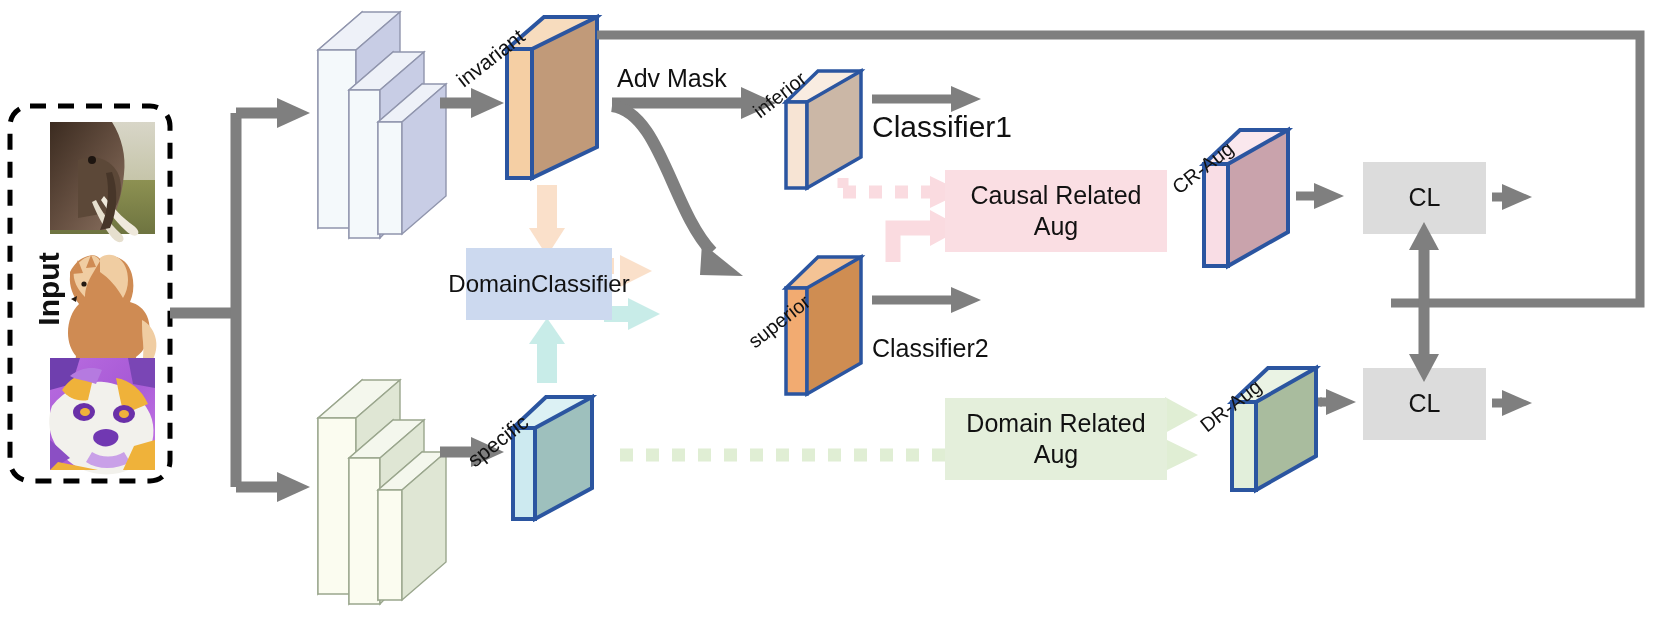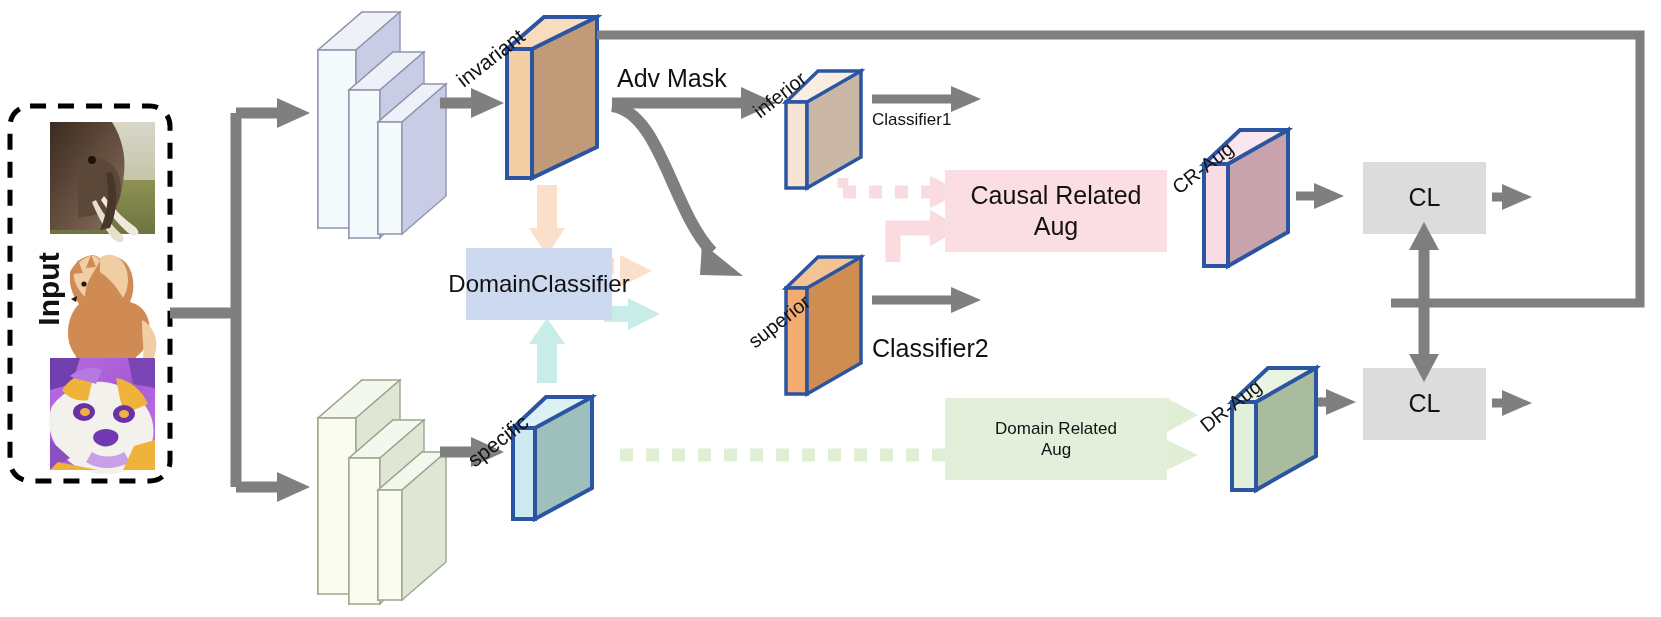--- a/index.html
+++ b/index.html
@@ -260,35 +260,35 @@
 <div class="lbl rot" style="left:763px;top:100px;font-size:20px;transform:rotate(-38deg);">inferior</div>
 
 <div class="lbl rot" style="left:758px;top:330px;font-size:20px;transform:rotate(-38deg);">superior</div>
 
 <div class="lbl rot" style="left:1182px;top:176px;font-size:20px;transform:rotate(-38deg);">CR-Aug</div>
 
 <div class="lbl rot" style="left:1210px;top:414px;font-size:20px;transform:rotate(-38deg);">DR-Aug</div>
 
 <div class="lbl" style="left:617px;top:64px;font-size:25px;">Adv Mask</div>
 
-<div class="lbl" style="left:872px;top:110px;font-size:17px;">Classifier1</div>
+<div class="lbl" style="left:872px;top:110px;font-size:30px;">Classifier1</div>
 
 <div class="lbl" style="left:872px;top:311px;font-size:25px;margin-top:23px;">Classifier2</div>
 
 <div class="boxtext" style="left:466px;top:248px;width:146px;height:72px;background:#ccd9ef;font-size:24px;flex-direction:row;">
   <span>Domain</span>
   <span>Classifier</span>
 </div>
 
 <div class="boxtext" style="left:945px;top:170px;width:222px;height:82px;background:#fadee3;font-size:25px;flex-direction:column;">
   <span>Causal Related</span>
   <span>Aug</span>
 </div>
 
-<div class="boxtext" style="left:945px;top:398px;width:222px;height:82px;background:#e4efdb;font-size:17px;flex-direction:column;">
+<div class="boxtext" style="left:945px;top:398px;width:222px;height:82px;background:#e4efdb;font-size:25px;flex-direction:column;">
   <span>Domain Related</span>
   <span>Aug</span>
 </div>
 
 <div class="boxtext" style="left:1363px;top:162px;width:123px;height:72px;font-size:25px;">CL</div>
 
 <div class="boxtext" style="left:1363px;top:368px;width:123px;height:72px;font-size:25px;">CL</div>
 
 </div>
 

